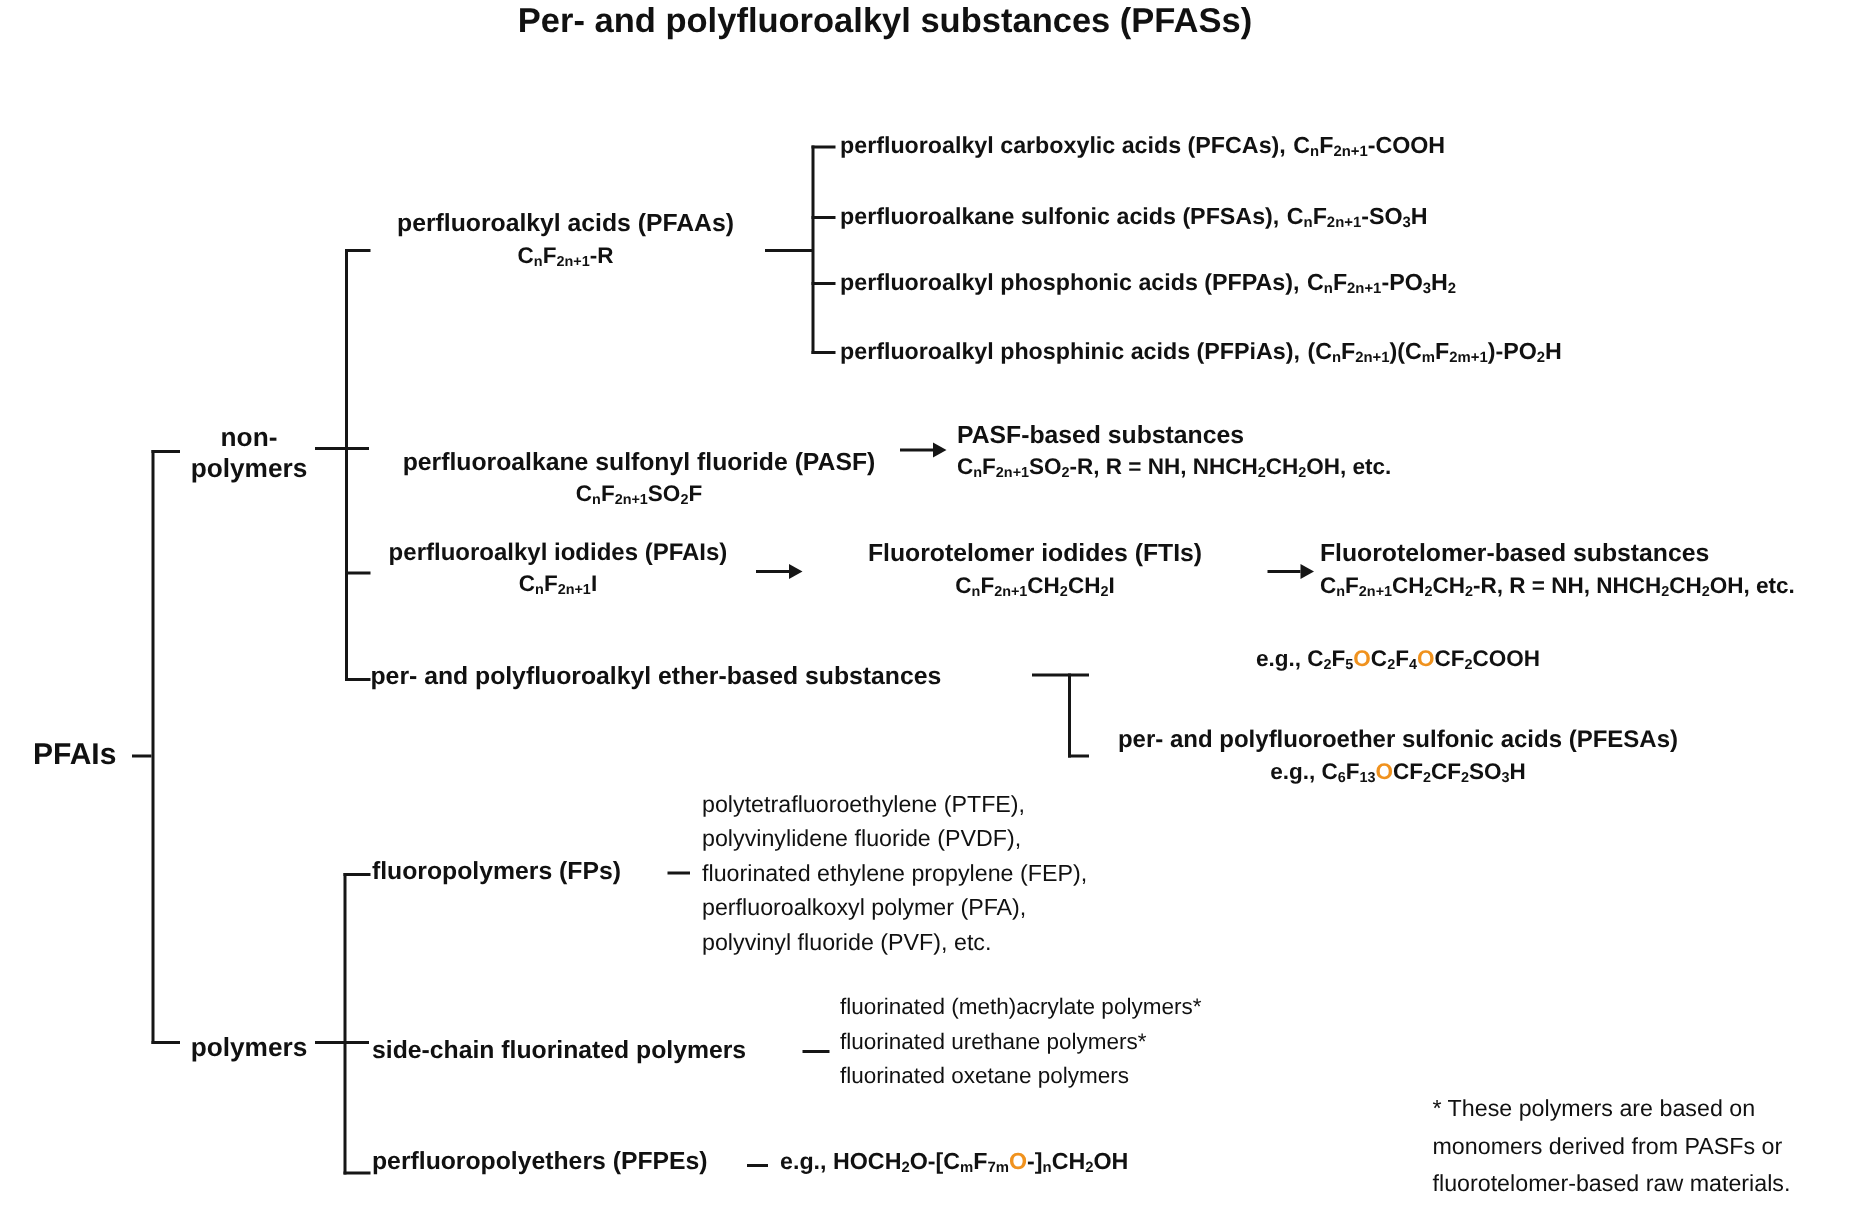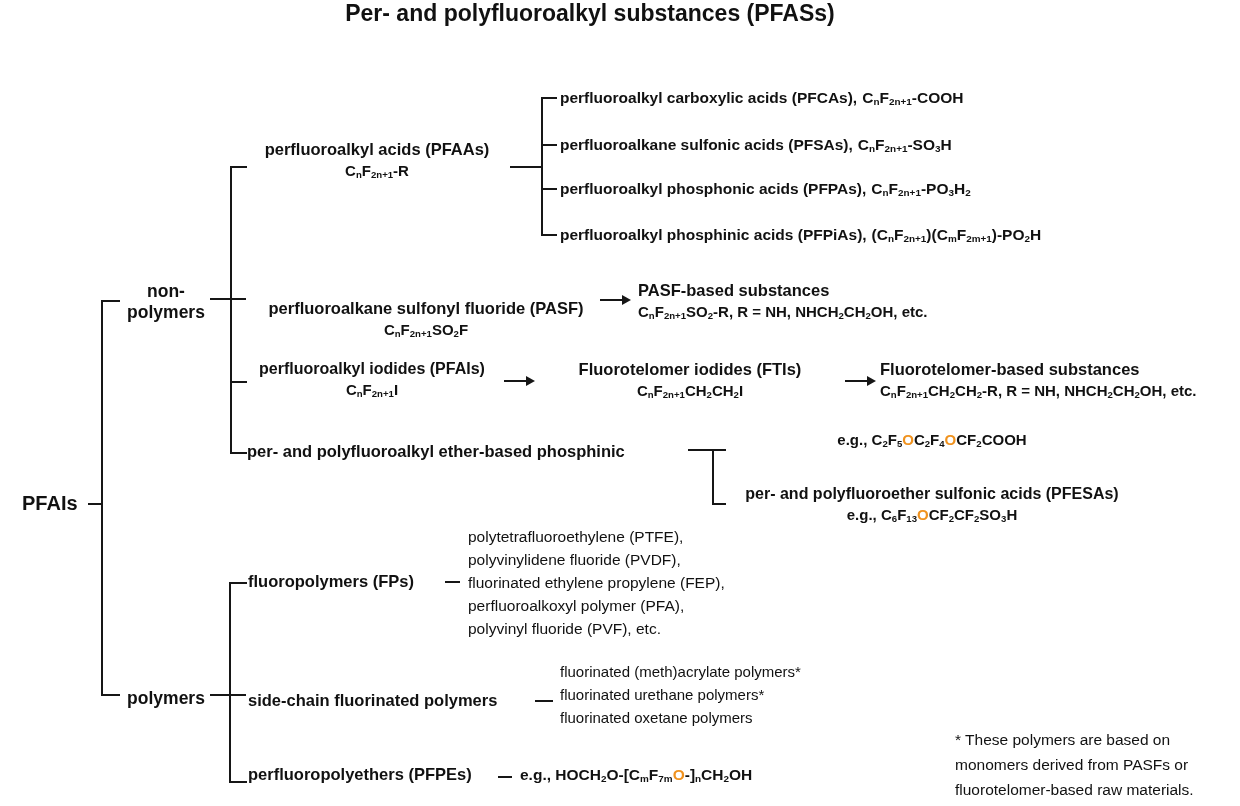--- a/index.html
+++ b/index.html
@@ -106,21 +106,21 @@
   </div>
   <div class="arrow" style="left:845px;top:376px;">
     <div class="shaft"></div>
     <div class="head"></div>
   </div>
   <div class="abs blk" style="left:880px;top:360px;">
     <div class="nl">Fluorotelomer-based substances</div>
     <div class="fm"><span>C</span><sub>n</sub><span>F</span><sub>2n+1</sub><span>CH</span><sub>2</sub><span>CH</span><sub>2</sub><span>-R, R = NH, NHCH</span><sub>2</sub><span>CH</span><sub>2</sub><span>OH, etc.</span></div>
   </div>
 
-  <div class="abs nl" style="left:247px;top:442px;">per- and polyfluoroalkyl ether-based phosphinic</div>
+  <div class="abs nl" style="left:247px;top:442px;">per- and polyfluoroalkyl ether-based substances</div>
   <div class="hline" style="left:688px;top:449px;width:38px;"></div>
   <div class="vline" style="left:712px;top:449px;height:56px;"></div>
   <div class="hline" style="left:712px;top:503px;width:14px;"></div>
 
   <div class="abs ctr blk" style="left:722px;top:428px;width:420px;">
     <div class="fm"><span>e.g., C</span><sub>2</sub><span>F</span><sub>5</sub><span class="orange">O</span><span>C</span><sub>2</sub><span>F</span><sub>4</sub><span class="orange">O</span><span>CF</span><sub>2</sub><span>COOH</span></div>
   </div>
   <div class="abs ctr blk" style="left:722px;top:485px;width:420px;">
     <div class="nl16">per- and polyfluoroether sulfonic acids (PFESAs)</div>
     <div class="fm"><span>e.g., C</span><sub>6</sub><span>F</span><sub>13</sub><span class="orange">O</span><span>CF</span><sub>2</sub><span>CF</span><sub>2</sub><span>SO</span><sub>3</sub><span>H</span></div>

